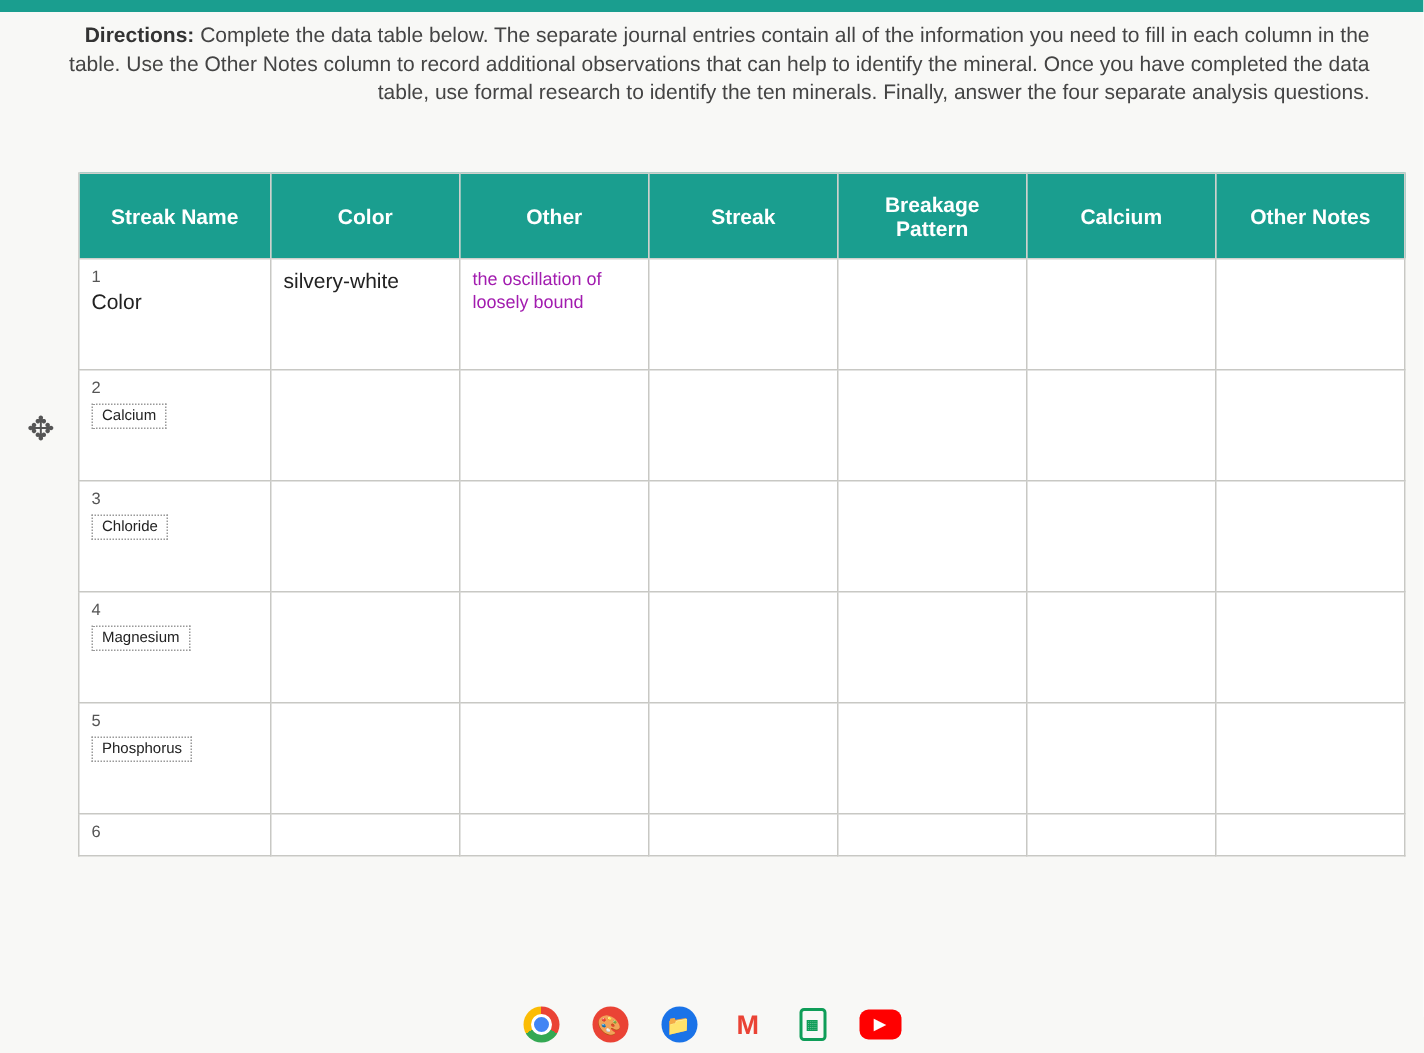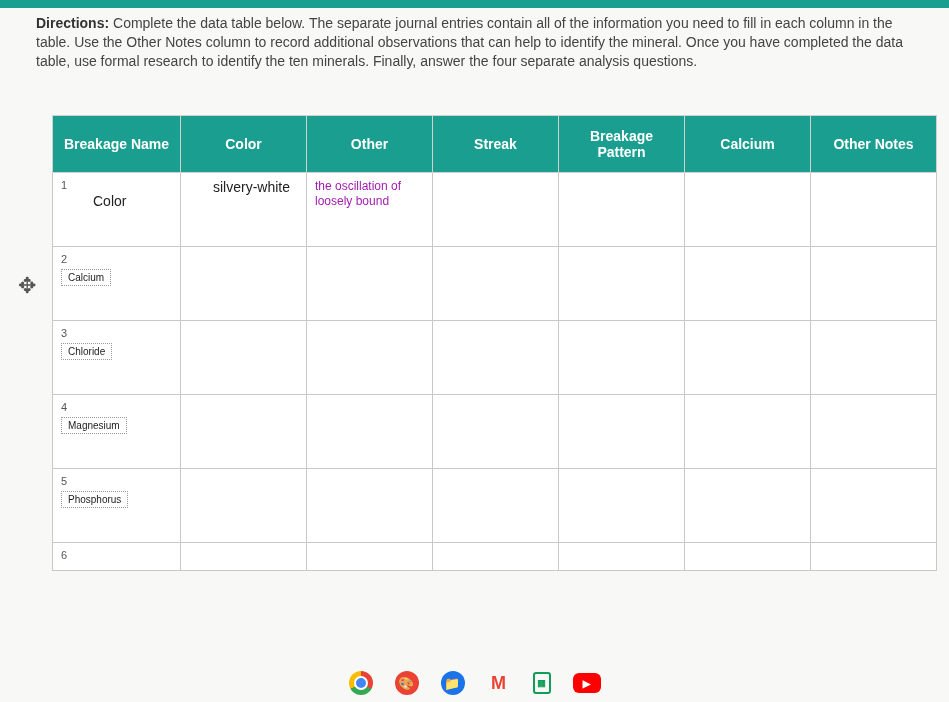--- a/index.html
+++ b/index.html
@@ -14,20 +14,21 @@
   .top-bar {
     height: 8px;
     background: #1a9e8f;
     width: 100%;
   }
   .directions {
     padding: 6px 36px 4px 36px;
     font-size: 14px;
     line-height: 1.35;
     color: #444;
+    text-align: right;
   }
   .directions .label {
     font-weight: bold;
     color: #333;
   }
   .table-wrap {
     margin: 40px 0 0 52px;
     position: relative;
   }
   .move-icon {
@@ -79,21 +80,20 @@
     border: 1px dotted #999;
     padding: 2px 6px 2px 6px;
     display: inline-block;
     margin-top: 2px;
     font-size: 10px;
     color: #222;
   }
   .plain {
     font-size: 14px;
     color: #222;
-    padding-left: 32px;
   }
   .luster-cell {
     font-size: 12px;
     color: #a21caf;
     line-height: 1.25;
   }
   .taskbar {
     position: absolute;
     bottom: 0;
     left: 0;
@@ -144,21 +144,21 @@
       <col class="c1">
         <col class="c2">
         <col class="c3">
         <col class="c4">
         <col class="c5">
         <col class="c6">
         <col class="c7">
     </colgroup>
     <thead>
       <tr>
-        <th>Breakage Name</th>
+        <th>Streak Name</th>
         <th>Color</th>
         <th>Other</th>
         <th>Streak</th>
         <th>Breakage Pattern</th>
         <th>Calcium</th>
         <th>Other Notes</th>
       </tr>
     </thead>
     <tbody>
       <tr>

